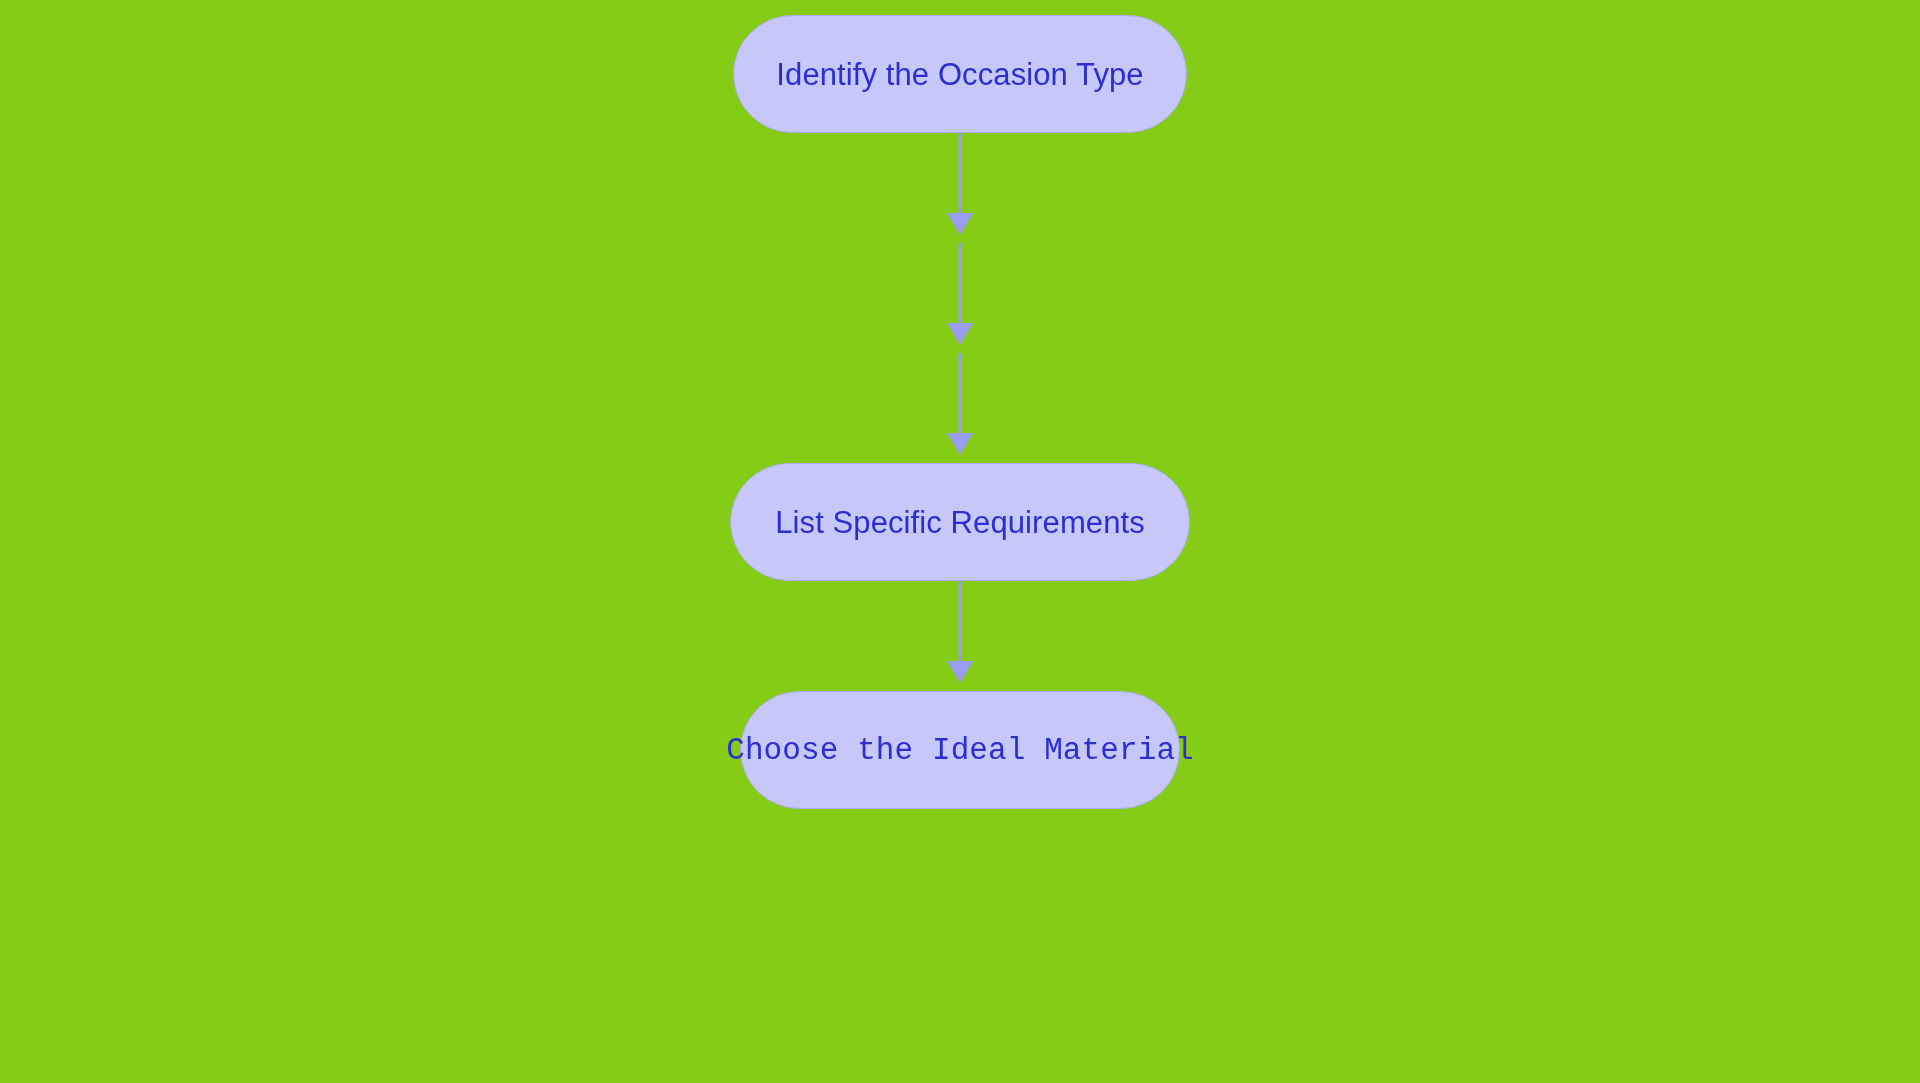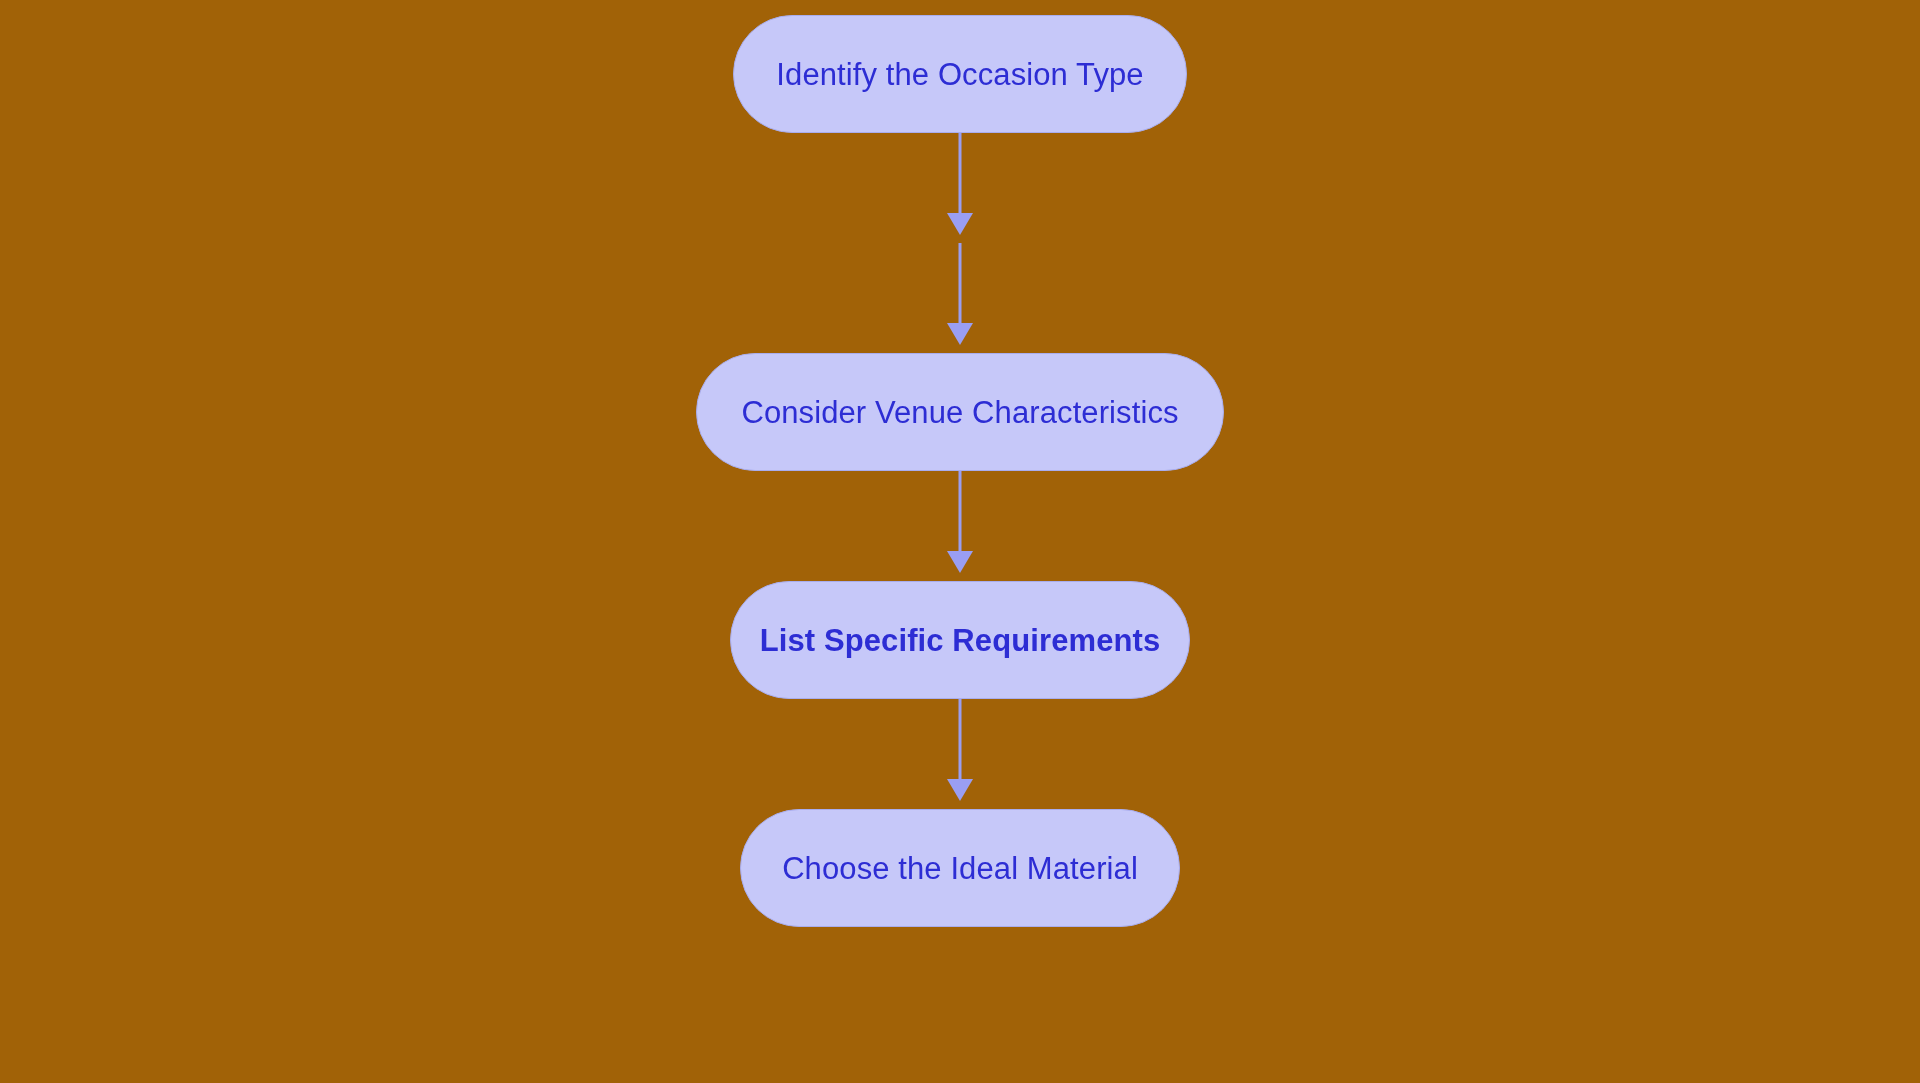--- a/index.html
+++ b/index.html
@@ -11,21 +11,21 @@
   body {
     width: 1920px;
     height: 1083px;
     font-family: "Liberation Sans", sans-serif;
     overflow: hidden;
   }
   #flow-root {
     position: relative;
     width: 1920px;
     height: 1083px;
-    background: #a16207;
+    background: #84cc16;
   }
   .flow-column {
     position: absolute;
     left: 0;
     top: 0;
     width: 1920px;
     height: 1083px;
     display: flex;
     flex-direction: column;
     align-items: center;
@@ -101,36 +101,33 @@
       <div class="connector-line"></div>
       <div class="connector-head"></div>
     </div>
 
 
     <div class="connector">
       <div class="connector-line"></div>
       <div class="connector-head"></div>
     </div>
 
-    <div class="node" style="width:528px;">
-      <span class="node-label">Consider Venue Characteristics</span>
-    </div>
 
     <div class="connector">
       <div class="connector-line"></div>
       <div class="connector-head"></div>
     </div>
 
-    <div class="node" style="width:460px;font-weight:bold;">
+    <div class="node" style="width:460px;">
       <span class="node-label">List Specific Requirements</span>
     </div>
 
     <div class="connector">
       <div class="connector-line"></div>
       <div class="connector-head"></div>
     </div>
 
-    <div class="node" style="width:440px;">
+    <div class="node" style="width:440px;font-family:Liberation Mono, monospace;">
       <span class="node-label">Choose the Ideal Material</span>
     </div>
 
   </div>
 </div>
 
 </body></html>

